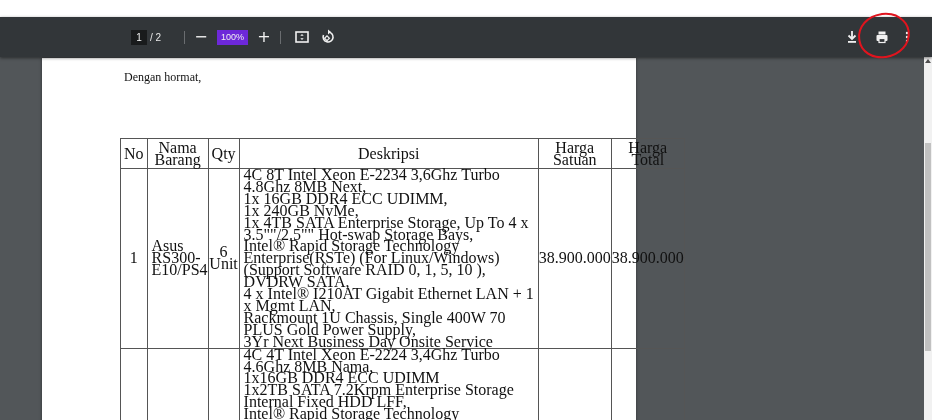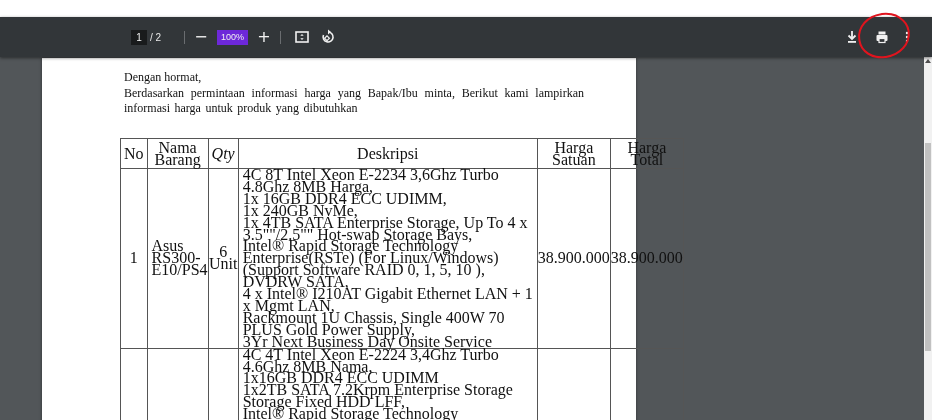--- a/index.html
+++ b/index.html
@@ -57,21 +57,21 @@
     font-family: "Liberation Serif", serif;
   }
   table.quote th, table.quote td { border: 1px solid #555; vertical-align: middle; }
   table.quote th { font-weight: normal; text-align: center; height: 30px; padding: 1px 3px; }
   td.c { text-align: center; }
   td.l { text-align: left; padding-left: 4px; margin-top: 27px; }
   td.desc { text-align: left; padding: 0 4px 0 4px; vertical-align: top; font-family: Liberation Serif, serif; }
   td.desc .line { display: block; white-space: nowrap; }
   .col-no { width: 27px; }
   .col-nama { width: 68px; }
-  .col-qty { width: 48px; font-style: italic; }
+  .col-qty { width: 48px; }
   .col-desc { width: 206px; margin-top: 35px; }
   .col-satuan { width: 62px; }
   .col-total { width: 70px; }
 </style>
 </head>
 <body>
 
 <div class="top-strip"></div>
 
 <div class="toolbar">
@@ -119,42 +119,41 @@
     </svg>
   </div>
 </div>
 
 <div class="annotation-circle"></div>
 
 <div class="viewer">
   <div class="page">
     <div class="intro">
       <p>Dengan hormat,</p>
-      <p class="body-text">Berdasarkan permintaan informasi harga yang Bapak/Ibu minta, Berikut kami lampirkan informasi harga untuk produk yang dibutuhkan</p>
     </div>
 
     <table class="quote">
       <thead>
         <tr>
           <th class="col-no">No</th>
           <th class="col-nama">Nama Barang</th>
           <th class="col-qty">Qty</th>
           <th class="col-desc">Deskripsi</th>
           <th class="col-satuan">Harga Satuan</th>
           <th class="col-total">Harga Total</th>
         </tr>
       </thead>
       <tbody>
         <tr>
           <td class="c">1</td>
           <td class="l">Asus RS300-E10/PS4</td>
           <td class="c">6 Unit</td>
           <td class="desc">
             <span class="line">4C 8T  Intel Xeon E-2234 3,6Ghz Turbo</span>
-            <span class="line">4.8Ghz 8MB Harga,</span>
+            <span class="line">4.8Ghz 8MB Next,</span>
             <span class="line">1x 16GB DDR4 ECC UDIMM,</span>
             <span class="line">1x 240GB NvMe,</span>
             <span class="line">1x 4TB SATA Enterprise Storage, Up To 4 x</span>
             <span class="line">3.5""/2.5"" Hot-swap Storage Bays,</span>
             <span class="line">Intel® Rapid Storage Technology</span>
             <span class="line">Enterprise(RSTe) (For Linux/Windows)</span>
             <span class="line">(Support Software RAID 0, 1, 5, 10 ),</span>
             <span class="line">DVDRW SATA,</span>
             <span class="line">4 x Intel® I210AT Gigabit Ethernet LAN + 1</span>
             <span class="line">x Mgmt LAN,</span>
@@ -167,21 +166,21 @@
         </tr>
         <tr>
           <td class="c"></td>
           <td class="l"></td>
           <td class="c"></td>
           <td class="desc">
             <span class="line">4C 4T Intel Xeon E-2224 3,4Ghz Turbo</span>
             <span class="line">4.6Ghz 8MB Nama,</span>
             <span class="line">1x16GB DDR4 ECC UDIMM</span>
             <span class="line">1x2TB SATA 7.2Krpm Enterprise Storage</span>
-            <span class="line">Storage Fixed HDD LFF,</span>
+            <span class="line">Internal Fixed HDD LFF,</span>
             <span class="line">Intel® Rapid Storage Technology</span>
           </td>
           <td class="c"></td>
           <td class="c"></td>
         </tr>
       </tbody>
     </table>
   </div>
 </div>
 

